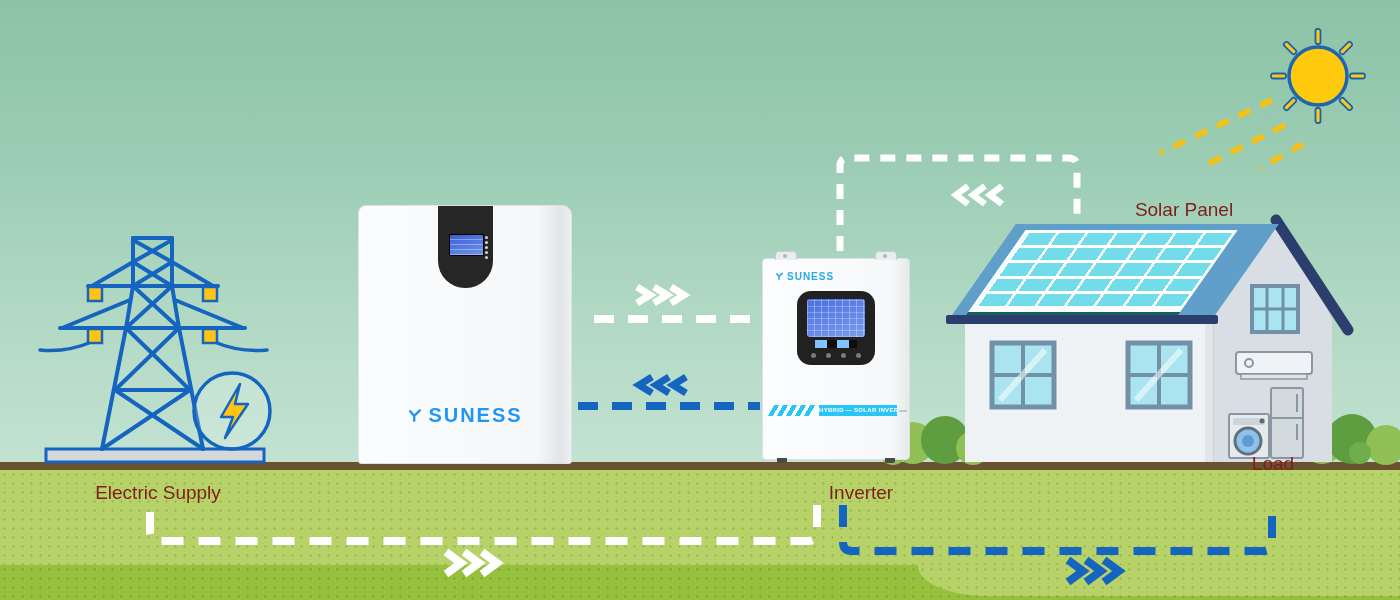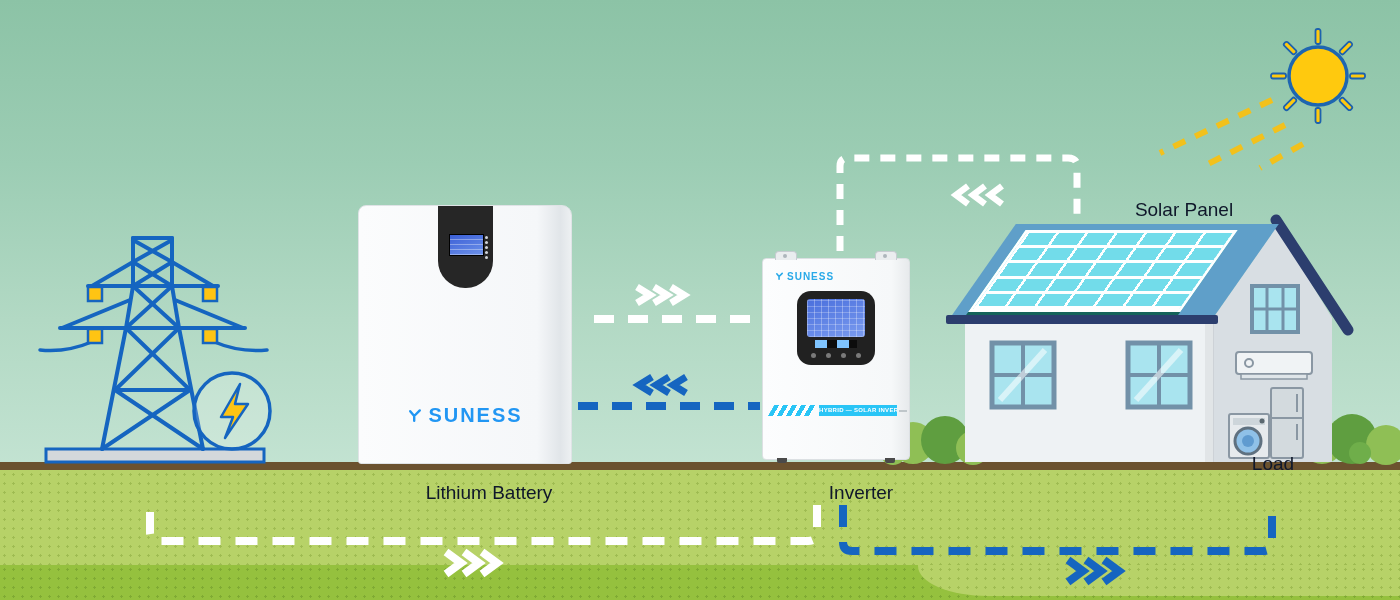--- a/index.html
+++ b/index.html
@@ -78,21 +78,21 @@
                transform:skewX(-30deg);
                background:repeating-linear-gradient(90deg,#29c5f6 0 5px,#ffffff 5px 9px);}
   .inv-band-bar{position:absolute;left:56px;top:146px;width:78px;height:11px;background:#29c5f6;
                 color:#ffffff;font-size:6px;font-weight:bold;text-align:center;line-height:11px;
                 letter-spacing:.3px;white-space:nowrap;overflow:hidden;}
   .inv-line{position:absolute;left:136px;top:151px;width:8px;height:2px;background:#bfc6ca;}
   .inv-foot{position:absolute;bottom:-4px;width:10px;height:5px;background:#4a4a4a;border-radius:0 0 2px 2px;}
   .inv-foot.left{left:14px;} .inv-foot.right{right:14px;}
 
   
-  .label{position:absolute;z-index:5;color:#0f172a;font-size:19px;text-align:center;}
+  .label{position:absolute;z-index:5;color:#7f1d1d;font-size:19px;text-align:center;}
 </style>
 </head>
 <body>
 
 <div class="stage">
 
   <div class="sky"></div>
   <div class="soil"></div>
   <div class="grass grass-light"></div>
   <div class="grass-dark"></div>
@@ -276,18 +276,18 @@
       <div class="inv-seg"></div>
       <div class="inv-btns"></div>
     </div>
     <div class="inv-stripes"></div>
     <div class="inv-band-bar">HYBRID — SOLAR INVERTER</div>
     <div class="inv-line"></div>
     <div class="inv-foot left"></div>
     <div class="inv-foot right"></div>
   </div>
 
-  <div class="label" style="left:389px;top:482px;width:200px;">Lithium Battery</div>
+  <div class="label" style="left:58px;top:482px;width:200px;">Electric Supply</div>
   <div class="label" style="left:791px;top:482px;width:140px;">Inverter</div>
   <div class="label" style="left:1104px;top:199px;width:160px;">Solar Panel</div>
   <div class="label" style="left:1213px;top:453px;width:120px;">Load</div>
 
 </div>
 
 </body></html>

